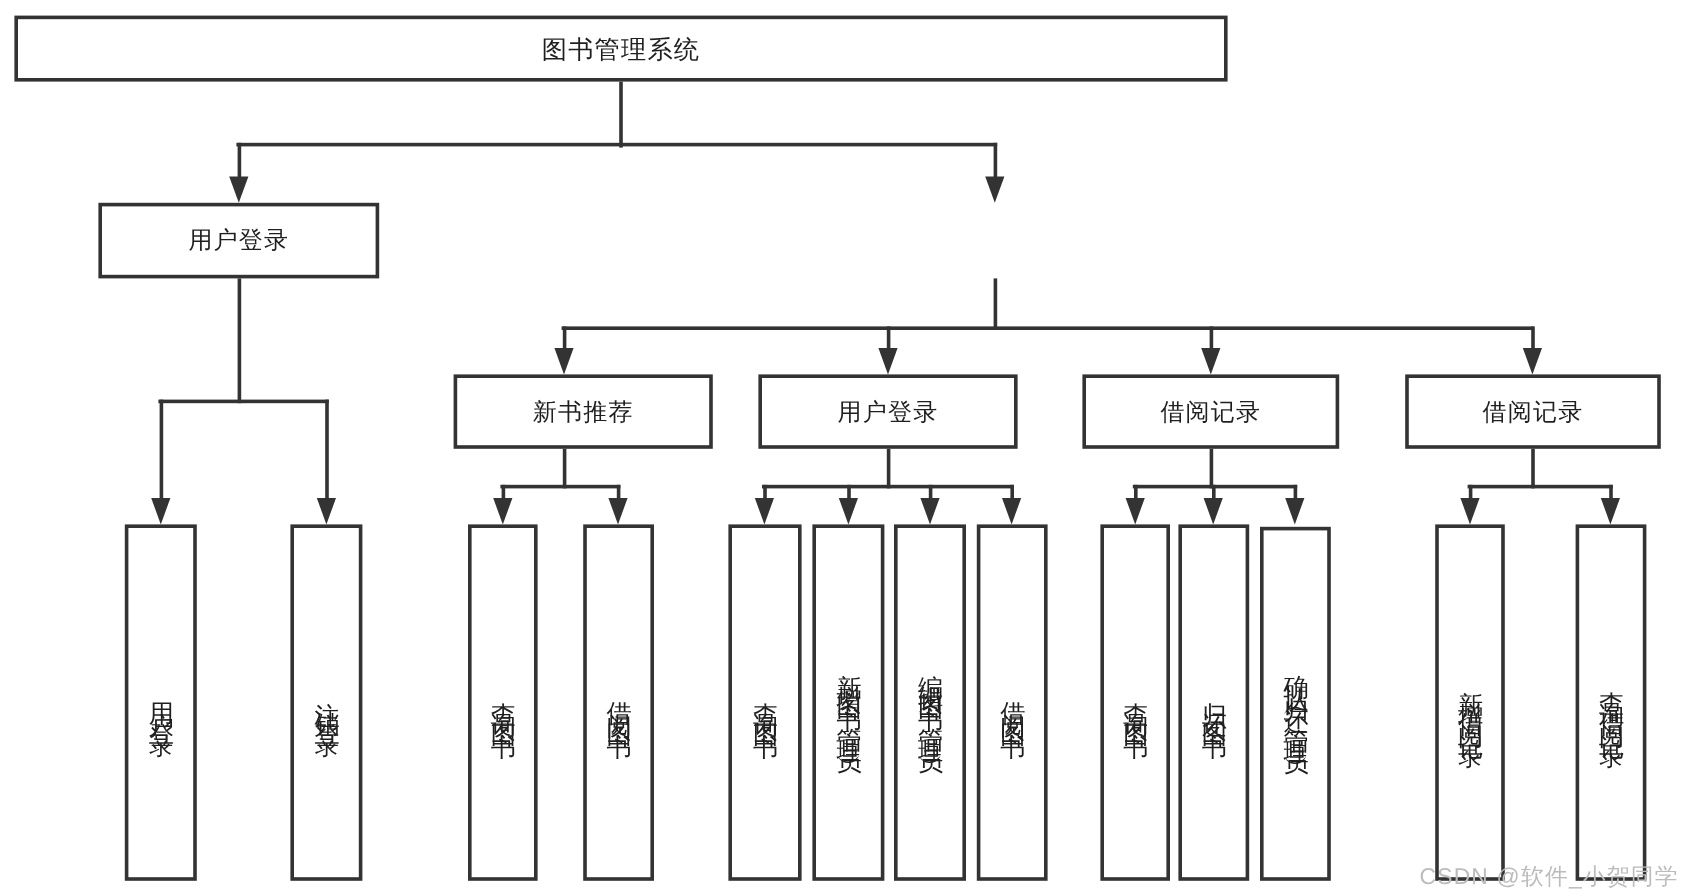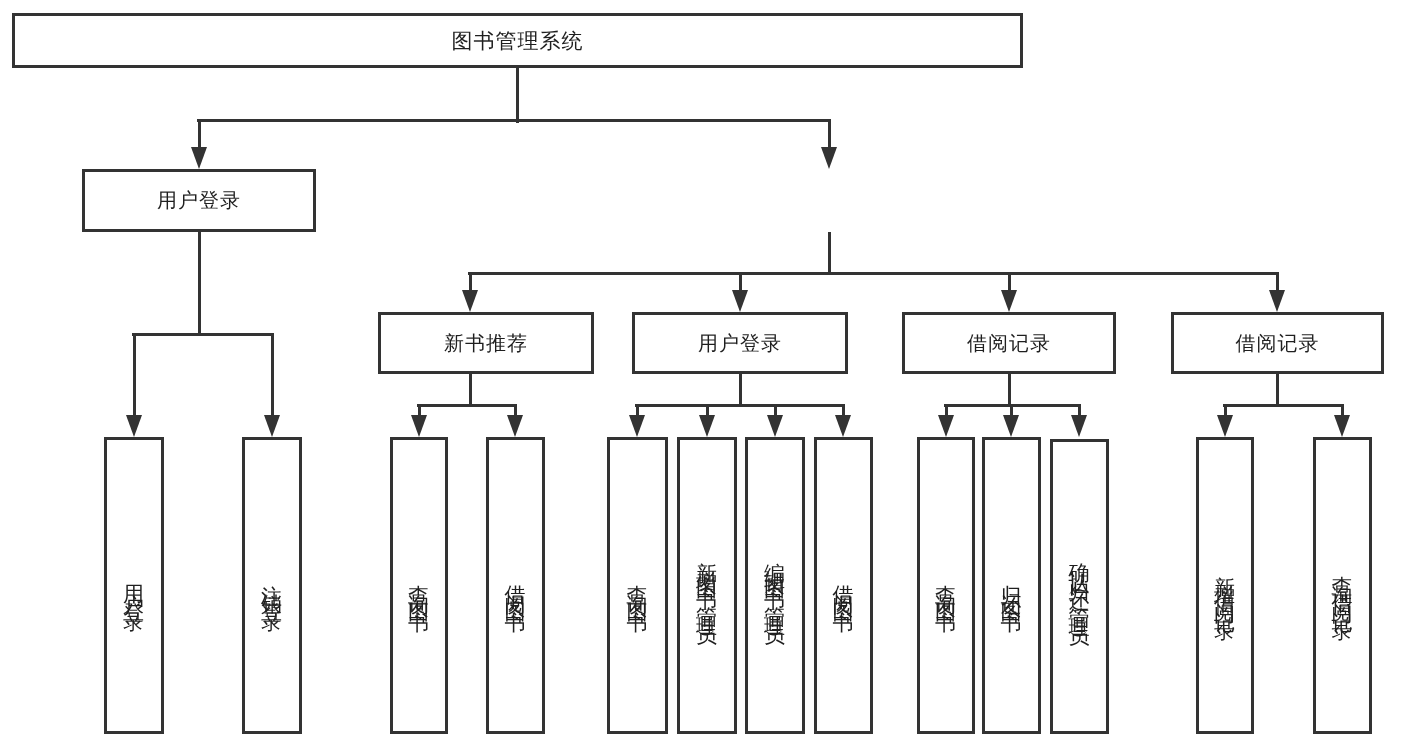--- a/index.html
+++ b/index.html
@@ -137,14 +137,15 @@
   <div class="box vbox" style="left:745px;top:437px;width:60px;height:297px">编辑图书（管理员）</div>
   <div class="box vbox" style="left:814px;top:437px;width:59px;height:297px">借阅图书</div>
 
   <div class="box vbox" style="left:917px;top:437px;width:58px;height:297px">查询图书</div>
   <div class="box vbox" style="left:982px;top:437px;width:59px;height:297px">归还图书</div>
   <div class="box vbox" style="left:1050px;top:439px;width:59px;height:295px">确认归还（管理员）</div>
 
   <div class="box vbox" style="left:1196px;top:437px;width:58px;height:297px">新增借阅记录</div>
   <div class="box vbox" style="left:1313px;top:437px;width:59px;height:297px">查询借阅记录</div>
 
+  <div class="watermark">CSDN @软件_小贺同学</div>
 
 </div>
 
 </body></html>

